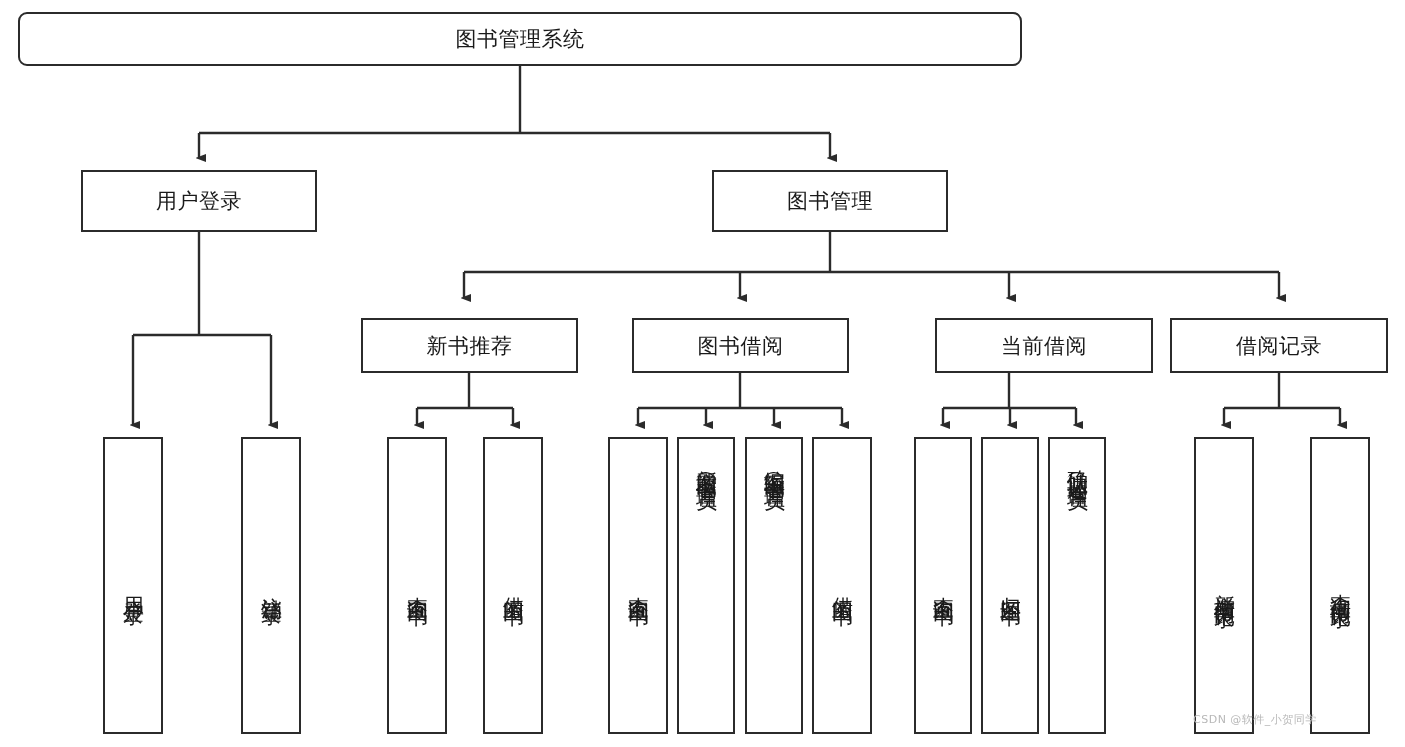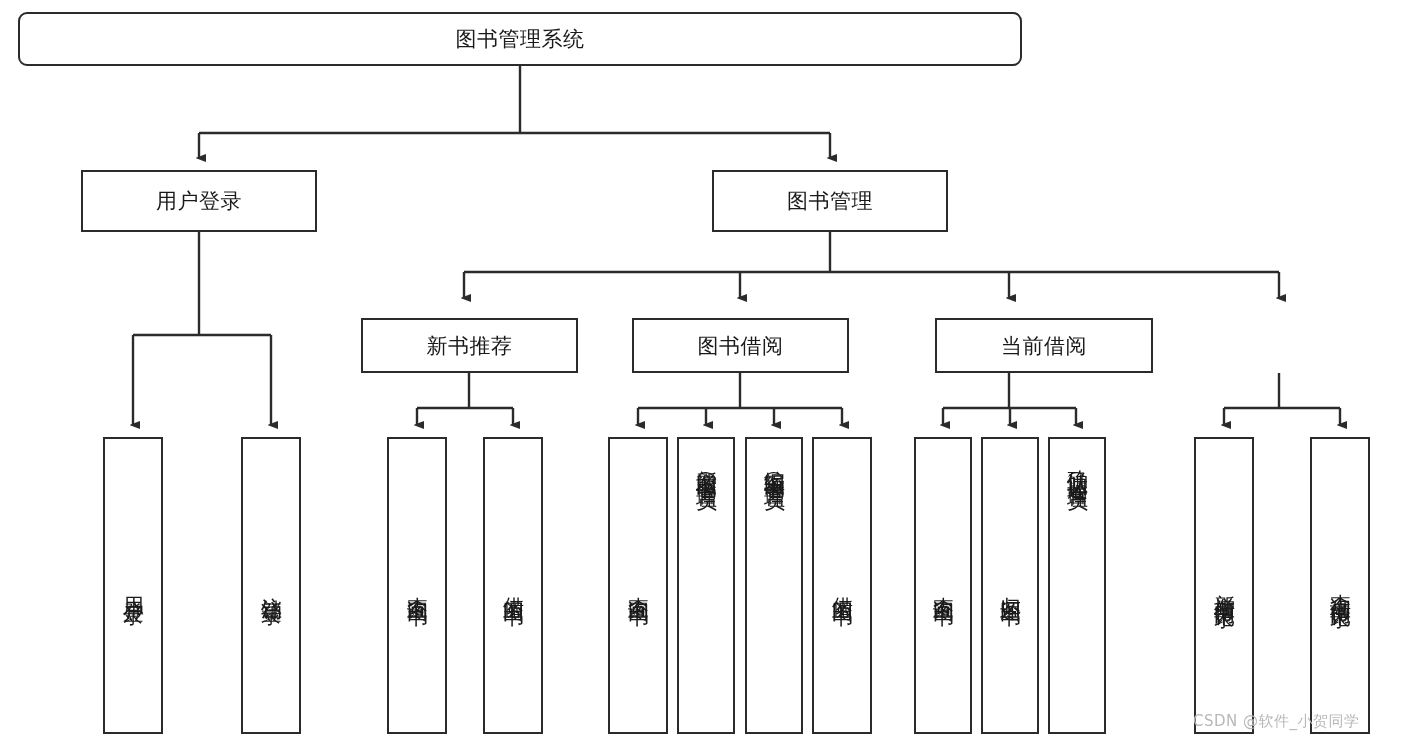--- a/index.html
+++ b/index.html
@@ -53,21 +53,21 @@
     display: block;
   }
   .node.vert.centered {
     align-items: center;
     padding-top: 0;
   }
   .watermark {
     position: absolute;
     left: 1193px;
     top: 712px;
-    font-size: 15px;
+    font-size: 11px;
     color: #b8b8b8;
     white-space: nowrap;
     letter-spacing: 0.5px;
   }
 </style>
 </head>
 <body>
 
 <div id="diagram-root">
 
@@ -134,20 +134,23 @@
 
   <div class="node horiz" style="left:712px; top:170px; width:236px; height:62px;">
     <span>图书管理</span>
   </div>
   <div class="node horiz" style="left:632px; top:318px; width:217px; height:55px;text-align:right;">
     <span>图书借阅</span>
   </div>
   <div class="node horiz" style="left:900px; top:318px; width:218px; height:55px;margin-left:35px;">
     <span>当前借阅</span>
   </div>
+  <div class="node horiz" style="left:1170px; top:318px; width:218px; height:55px;">
+    <span>借阅记录</span>
+  </div>
 
   <div class="node vert centered" style="left:103px; top:437px; width:60px; height:297px;">
     <span class="vlabel">用户登录</span>
   </div>
   <div class="node vert centered" style="left:241px; top:437px; width:60px; height:297px;">
     <span class="vlabel">注销登录</span>
   </div>
 
   <div class="node vert centered" style="left:387px; top:437px; width:60px; height:297px;">
     <span class="vlabel">查询图书</span>

